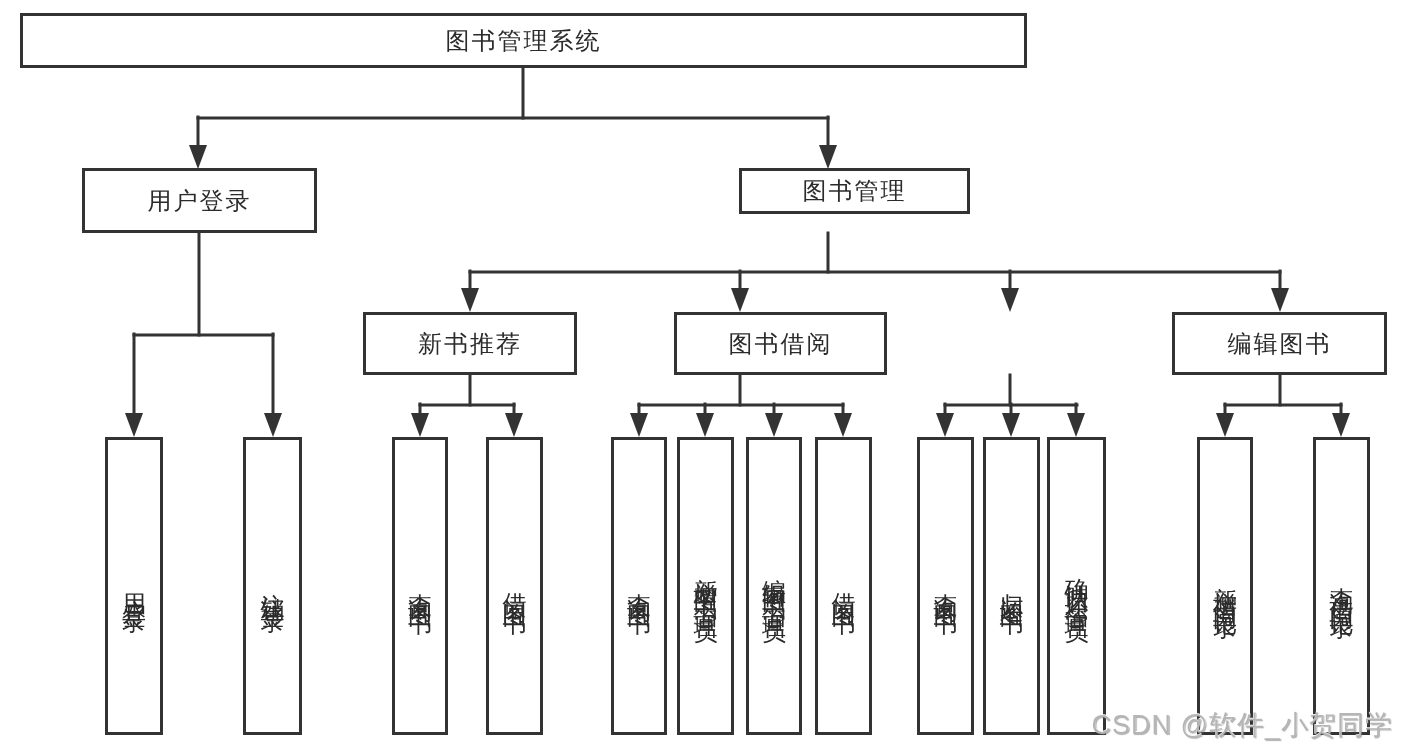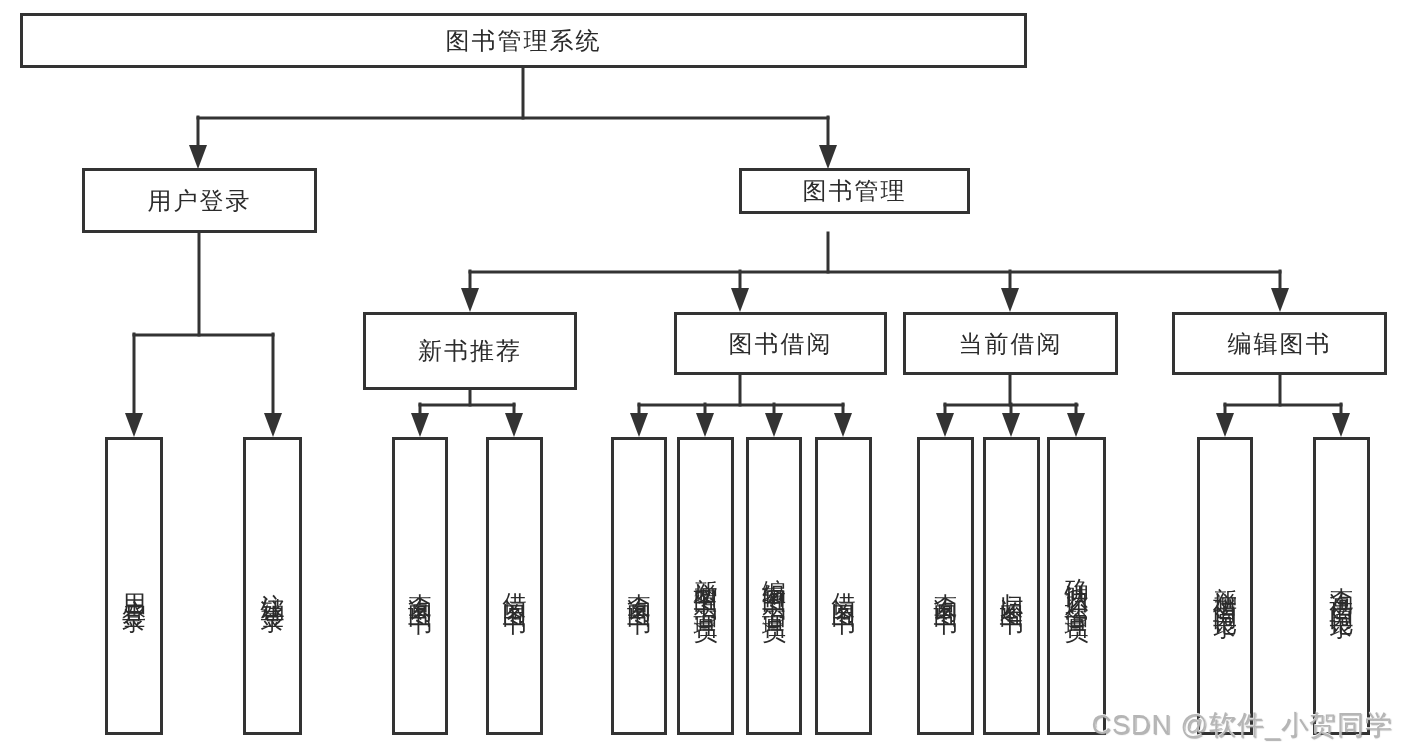--- a/index.html
+++ b/index.html
@@ -127,28 +127,25 @@
     <span>图书管理系统</span>
   </div>
 
   <div class="node hbox" style="left:82px; top:168px; width:235px; height:65px;">
     <span>用户登录</span>
   </div>
   <div class="node hbox" style="left:739px; top:168px; width:231px; height:46px;">
     <span>图书管理</span>
   </div>
 
-  <div class="node hbox" style="left:363px; top:312px; width:214px; height:78px;">
+  <div class="node hbox" style="left:363px; top:312px; width:214px; height:63px;">
     <span>新书推荐</span>
   </div>
   <div class="node hbox" style="left:633px; top:312px; width:213px; height:63px;margin-left:41px;">
     <span>图书借阅</span>
-  </div>
-  <div class="node hbox" style="left:903px; top:312px; width:215px; height:63px;">
-    <span>当前借阅</span>
   </div>
   <div class="node hbox" style="left:1172px; top:312px; width:215px; height:63px;">
     <span>编辑图书</span>
   </div>
 
   <div class="node vbox" style="left:105px; top:437px; width:58px; height:298px;">
     <span>用户登录</span>
   </div>
   <div class="node vbox" style="left:243px; top:437px; width:59px; height:298px;">
     <span>注销登录</span>

